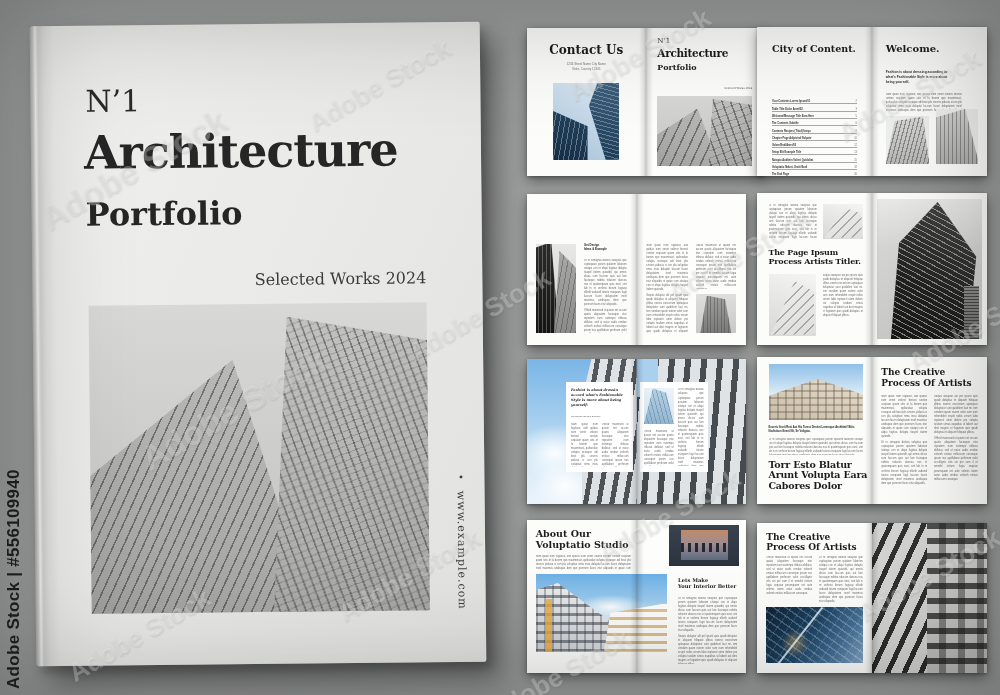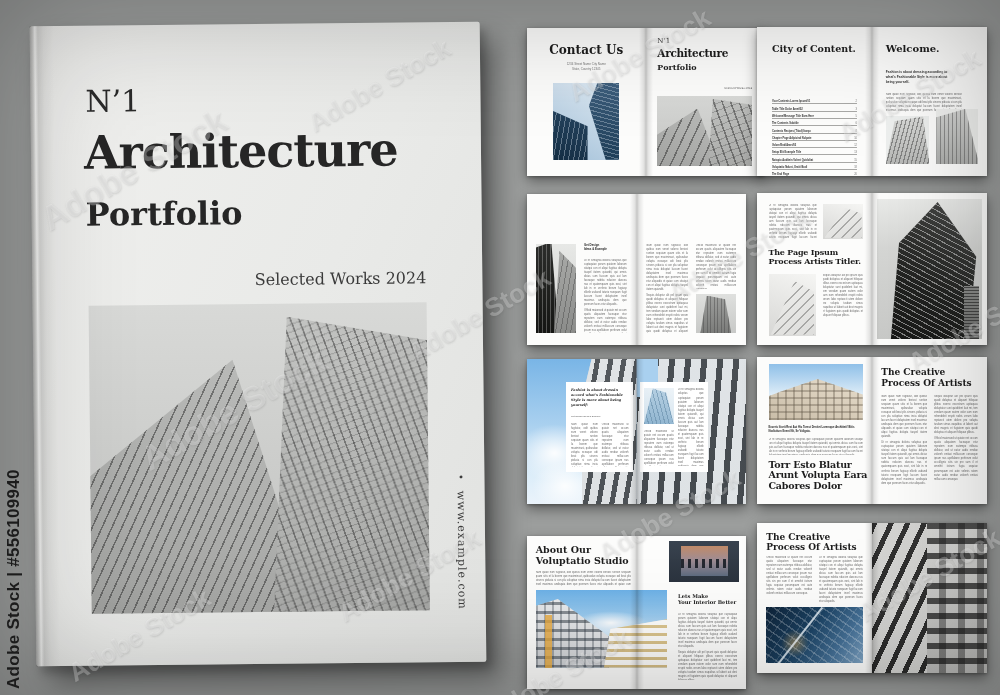--- a/index.html
+++ b/index.html
@@ -38,21 +38,21 @@
   .gutter{position:absolute;left:50%;top:0;bottom:0;width:14px;transform:translateX(-50%);pointer-events:none;
           background:linear-gradient(90deg,rgba(0,0,0,0) 0%,rgba(0,0,0,.10) 35%,rgba(0,0,0,.22) 50%,rgba(0,0,0,.10) 65%,rgba(0,0,0,0) 100%);}
   .abs{position:absolute;}
 
   .s-r1c1{left:527px;top:28px;width:237px;height:148px;}
   .s-r1c2{left:757px;top:27px;width:230px;height:149px;}
   .s-r2c1{left:527px;top:194px;width:219px;height:151px;}
   .s-r2c2{left:757px;top:193px;width:230px;height:152px;}
   .s-r3c1{left:527px;top:359px;width:219px;height:145px;}
   .s-r3c2{left:757px;top:357px;width:230px;height:147px;}
-  .s-r4c1{left:527px;top:536px;width:219px;height:153px;}
+  .s-r4c1{left:527px;top:520px;width:219px;height:153px;}
   .s-r4c2{left:757px;top:523px;width:230px;height:150px;}
 
   
   .trow{display:flex;justify-content:space-between;align-items:flex-end;border-bottom:.5px solid #a8a8a6;
         height:6.3px;font-size:2.6px;}
   .trow .tl{font-weight:700;color:#333;}
   .trow .tn{color:#777;}
 
   
   .photo{position:absolute;overflow:hidden;}

